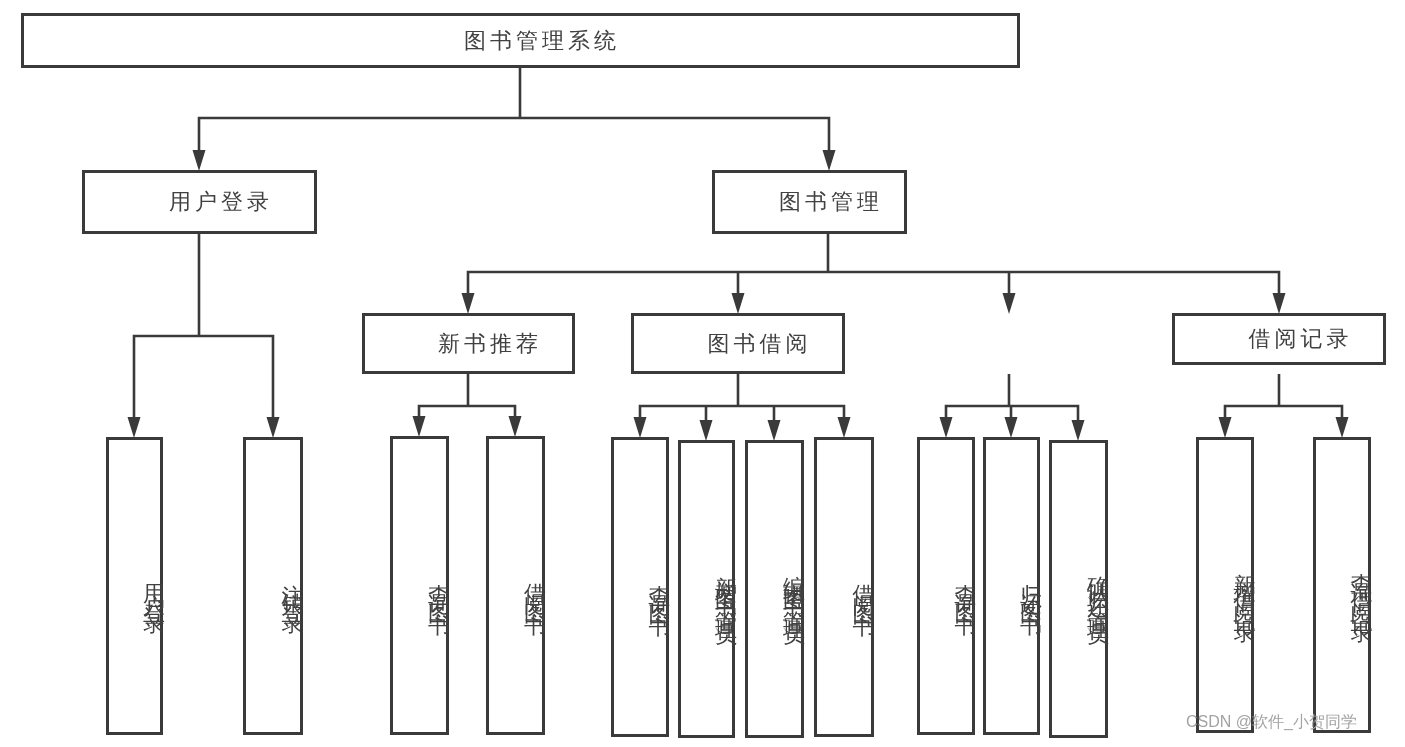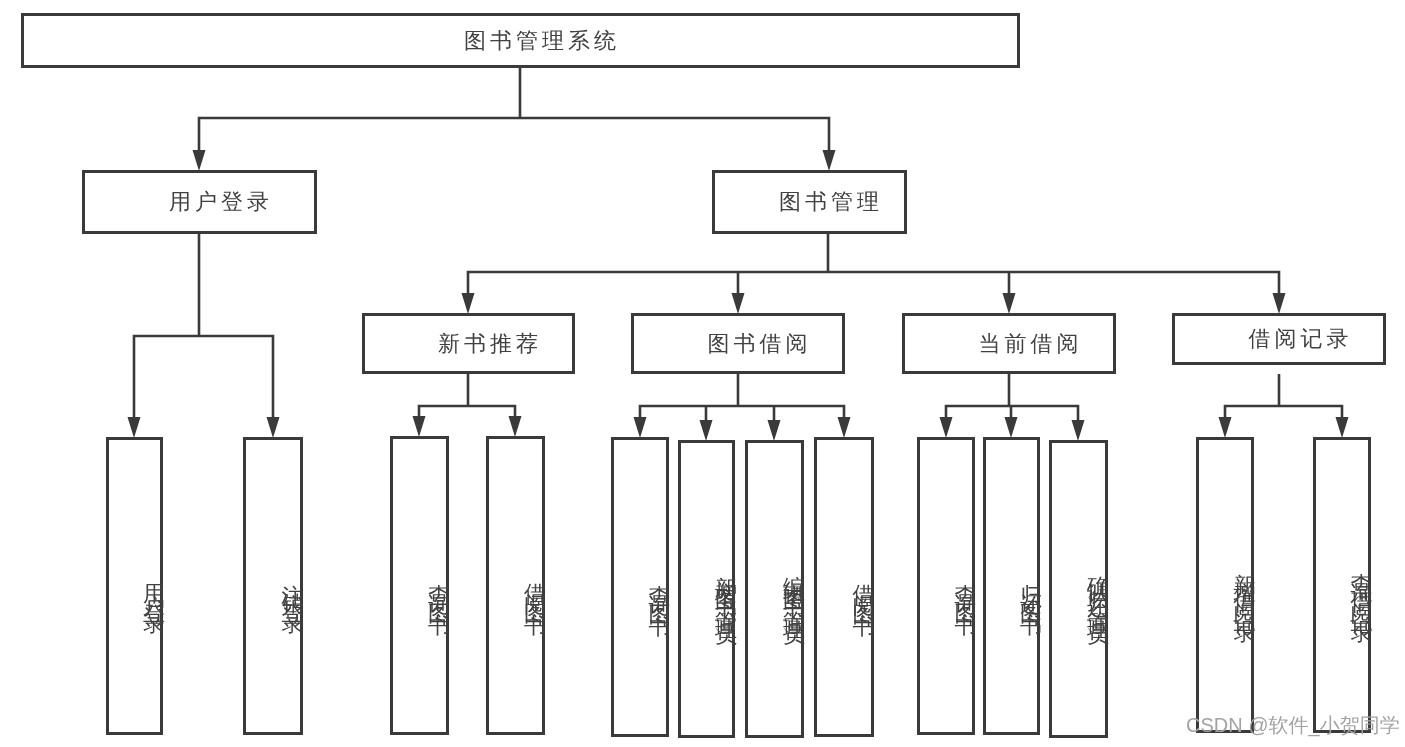--- a/index.html
+++ b/index.html
@@ -35,21 +35,21 @@
     font-size: 22px;
     line-height: 1.0;
     color: #414141;
     letter-spacing: 10px;
   }
   .vbox.tight .lbl { letter-spacing: 7px; }
   .watermark {
     position: absolute;
     left: 1186px;
     top: 712px;
-    font-size: 20px;
+    font-size: 16px;
     color: #a3a3a3;
     white-space: nowrap;
     z-index: 5;
   }
 </style>
 </head>
 <body>
 
 <div class="canvas">
 
@@ -122,23 +122,20 @@
   <div class="box hbox" style="left:712px;top:170px;width:195px;height:64px">
     <span class="lbl">图书管理</span>
   </div>
 
   <div class="box hbox" style="left:631px;top:313px;width:214px;height:61px">
     <span class="lbl">图书借阅</span>
   </div>
   <div class="box hbox" style="left:362px;top:313px;width:213px;height:61px">
     <span class="lbl">新书推荐</span>
   </div>
-  <div class="box hbox" style="left:902px;top:313px;width:214px;height:61px">
-    <span class="lbl">当前借阅</span>
-  </div>
   <div class="box hbox" style="left:1172px;top:313px;width:214px;height:52px">
     <span class="lbl">借阅记录</span>
   </div>
 
   <div class="box vbox" style="left:106px;top:437px;width:57px;height:298px">
     <span class="lbl">用户登录</span>
   </div>
   <div class="box vbox" style="left:243px;top:437px;width:60px;height:298px">
     <span class="lbl">注销登录</span>
   </div>

